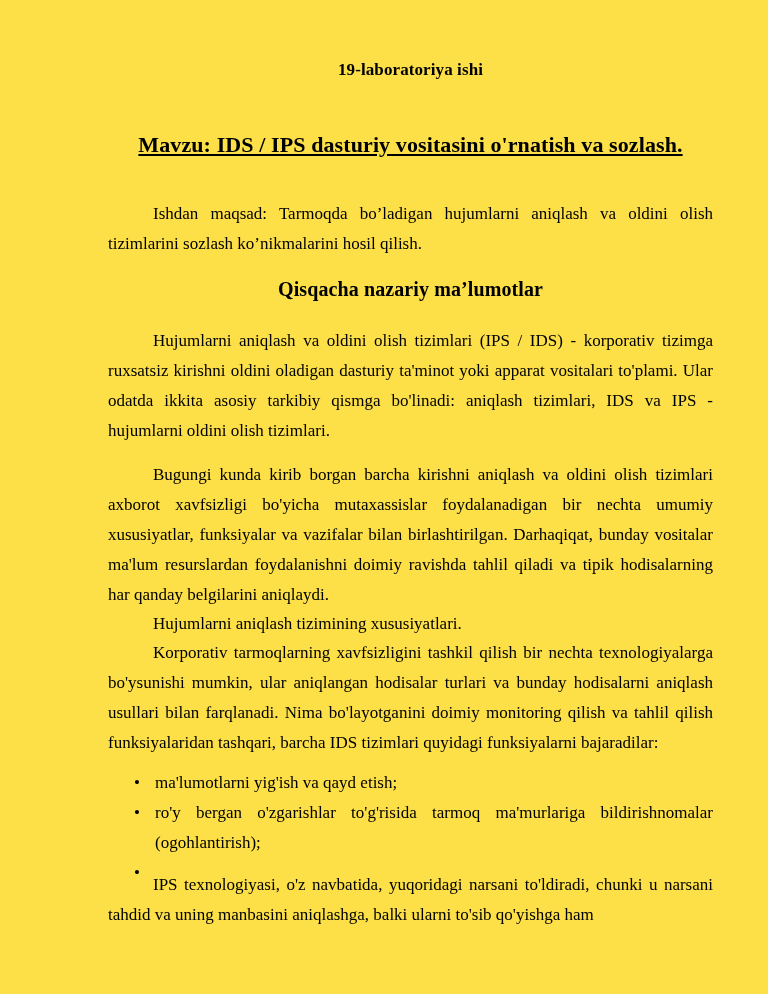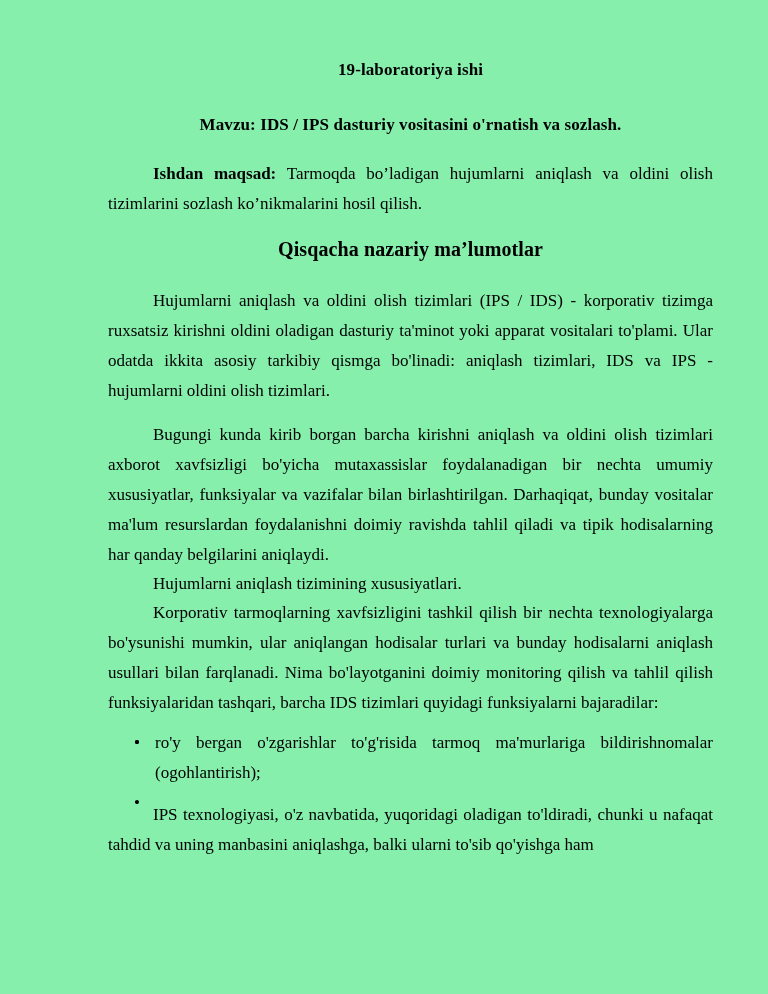--- a/index.html
+++ b/index.html
@@ -10,21 +10,21 @@
   }
   body {
     font-family: "Liberation Serif", "DejaVu Serif", serif;
     color: #000000;
     -webkit-font-smoothing: antialiased;
   }
   .page {
     position: relative;
     width: 768px;
     height: 994px;
-    background: #86efac;
+    background: #fde047;
     overflow: hidden;
     box-sizing: border-box;
   }
   .content {
     position: absolute;
     left: 108px;
     top: 58px;
     width: 552px;           
     box-sizing: content-box;
   }
@@ -34,25 +34,26 @@
   .doc-title {
     font-weight: bold;
     font-size: 17px;
     text-align: center;
     margin: 0;
     line-height: 1.45;
     letter-spacing: 0.1px;
   }
   .doc-subtitle {
     font-weight: bold;
-    font-size: 17px;
+    font-size: 22px;
     text-align: center;
-    margin: 0;
+    margin: 16px;
     line-height: 1.45;
     letter-spacing: 0.1px;
+    text-decoration: underline;
   }
   .section-heading {
     font-weight: bold;
     font-size: 20px;
     text-align: center;
     margin: 0;
     line-height: 1.45;
     letter-spacing: 0.1px;
   }
   .para {
@@ -61,21 +62,21 @@
     text-justify: inter-word;
     margin: 0;
     line-height: 30px;
     text-indent: 45px;
     hyphens: none;
   }
   .para.tight {
     line-height: 28px;
   }
   .para b, .para .bold {
-    font-weight: bold;
+    font-weight: normal;
   }
   .spacer-30 { height: 30px; }
   .spacer-22 { height: 22px; }
   .spacer-16 { height: 16px; }
   .spacer-14 { height: 14px; }
   .spacer-12 { height: 12px; }
   .spacer-10 { height: 10px; }
 
   ul.bullets {
     list-style: none;
@@ -131,28 +132,29 @@
 
     <p class="para tight">Hujumlarni aniqlash tizimining xususiyatlari.</p>
 
     <p class="para">Korporativ tarmoqlarning xavfsizligini tashkil qilish bir nechta texnologiyalarga bo'ysunishi mumkin, ular aniqlangan hodisalar turlari va bunday hodisalarni aniqlash usullari bilan farqlanadi. Nima bo'layotganini doimiy monitoring qilish va tahlil qilish funksiyalaridan tashqari, barcha IDS tizimlari quyidagi funksiyalarni bajaradilar:</p>
 
     <div class="spacer-10"></div>
 
     <ul class="bullets">
       <li>
         <span class="bullet-glyph">•</span>
+        <span>ma'lumotlarni yig'ish va qayd etish;</span>
       </li>
       <li>
         <span class="bullet-glyph">•</span>
         <span>ro'y bergan o'zgarishlar to'g'risida tarmoq  ma'murlariga bildirishnomalar (ogohlantirish);</span>
       </li>
       <li>
         <span class="bullet-glyph">•</span>
       </li>
     </ul>
 
     <div class="spacer-12"></div>
 
-    <p class="para">IPS texnologiyasi, o'z navbatida, yuqoridagi oladigan to'ldiradi, chunki u nafaqat tahdid va uning manbasini aniqlashga, balki ularni to'sib qo'yishga ham</p>
+    <p class="para">IPS texnologiyasi, o'z navbatida, yuqoridagi narsani to'ldiradi, chunki u narsani tahdid va uning manbasini aniqlashga, balki ularni to'sib qo'yishga ham</p>
 
   </div>
 </div>
 
 </body></html>

